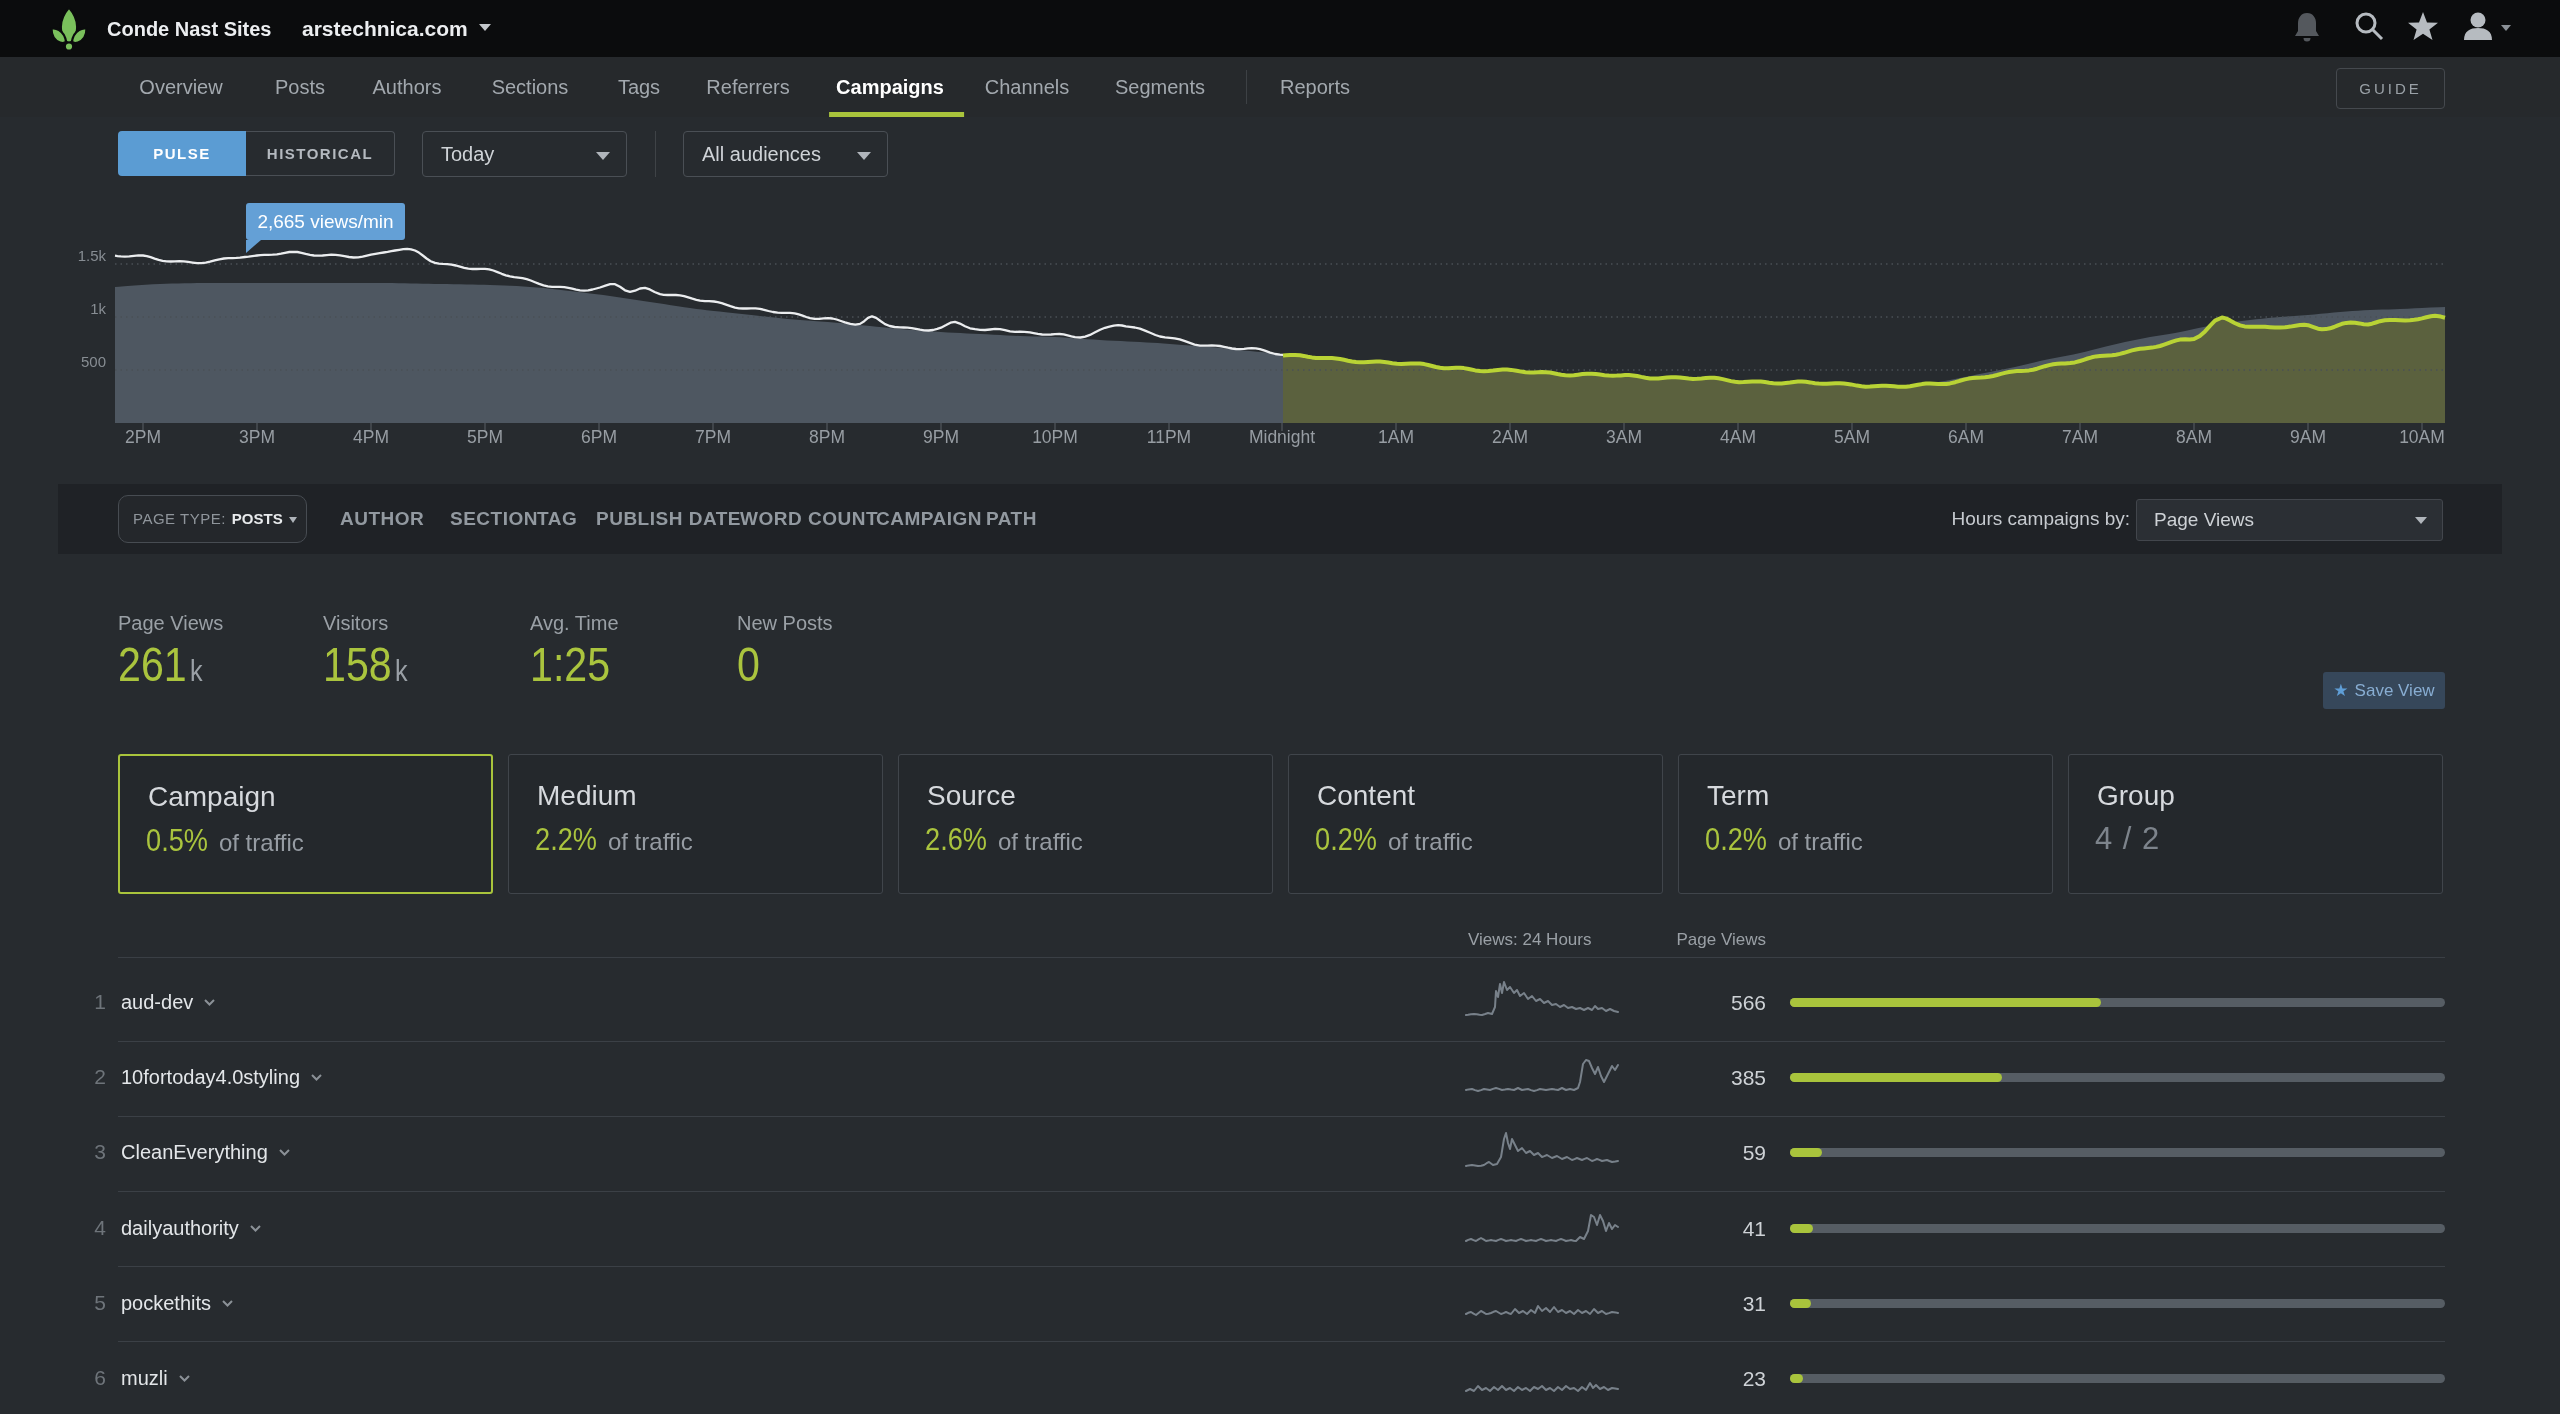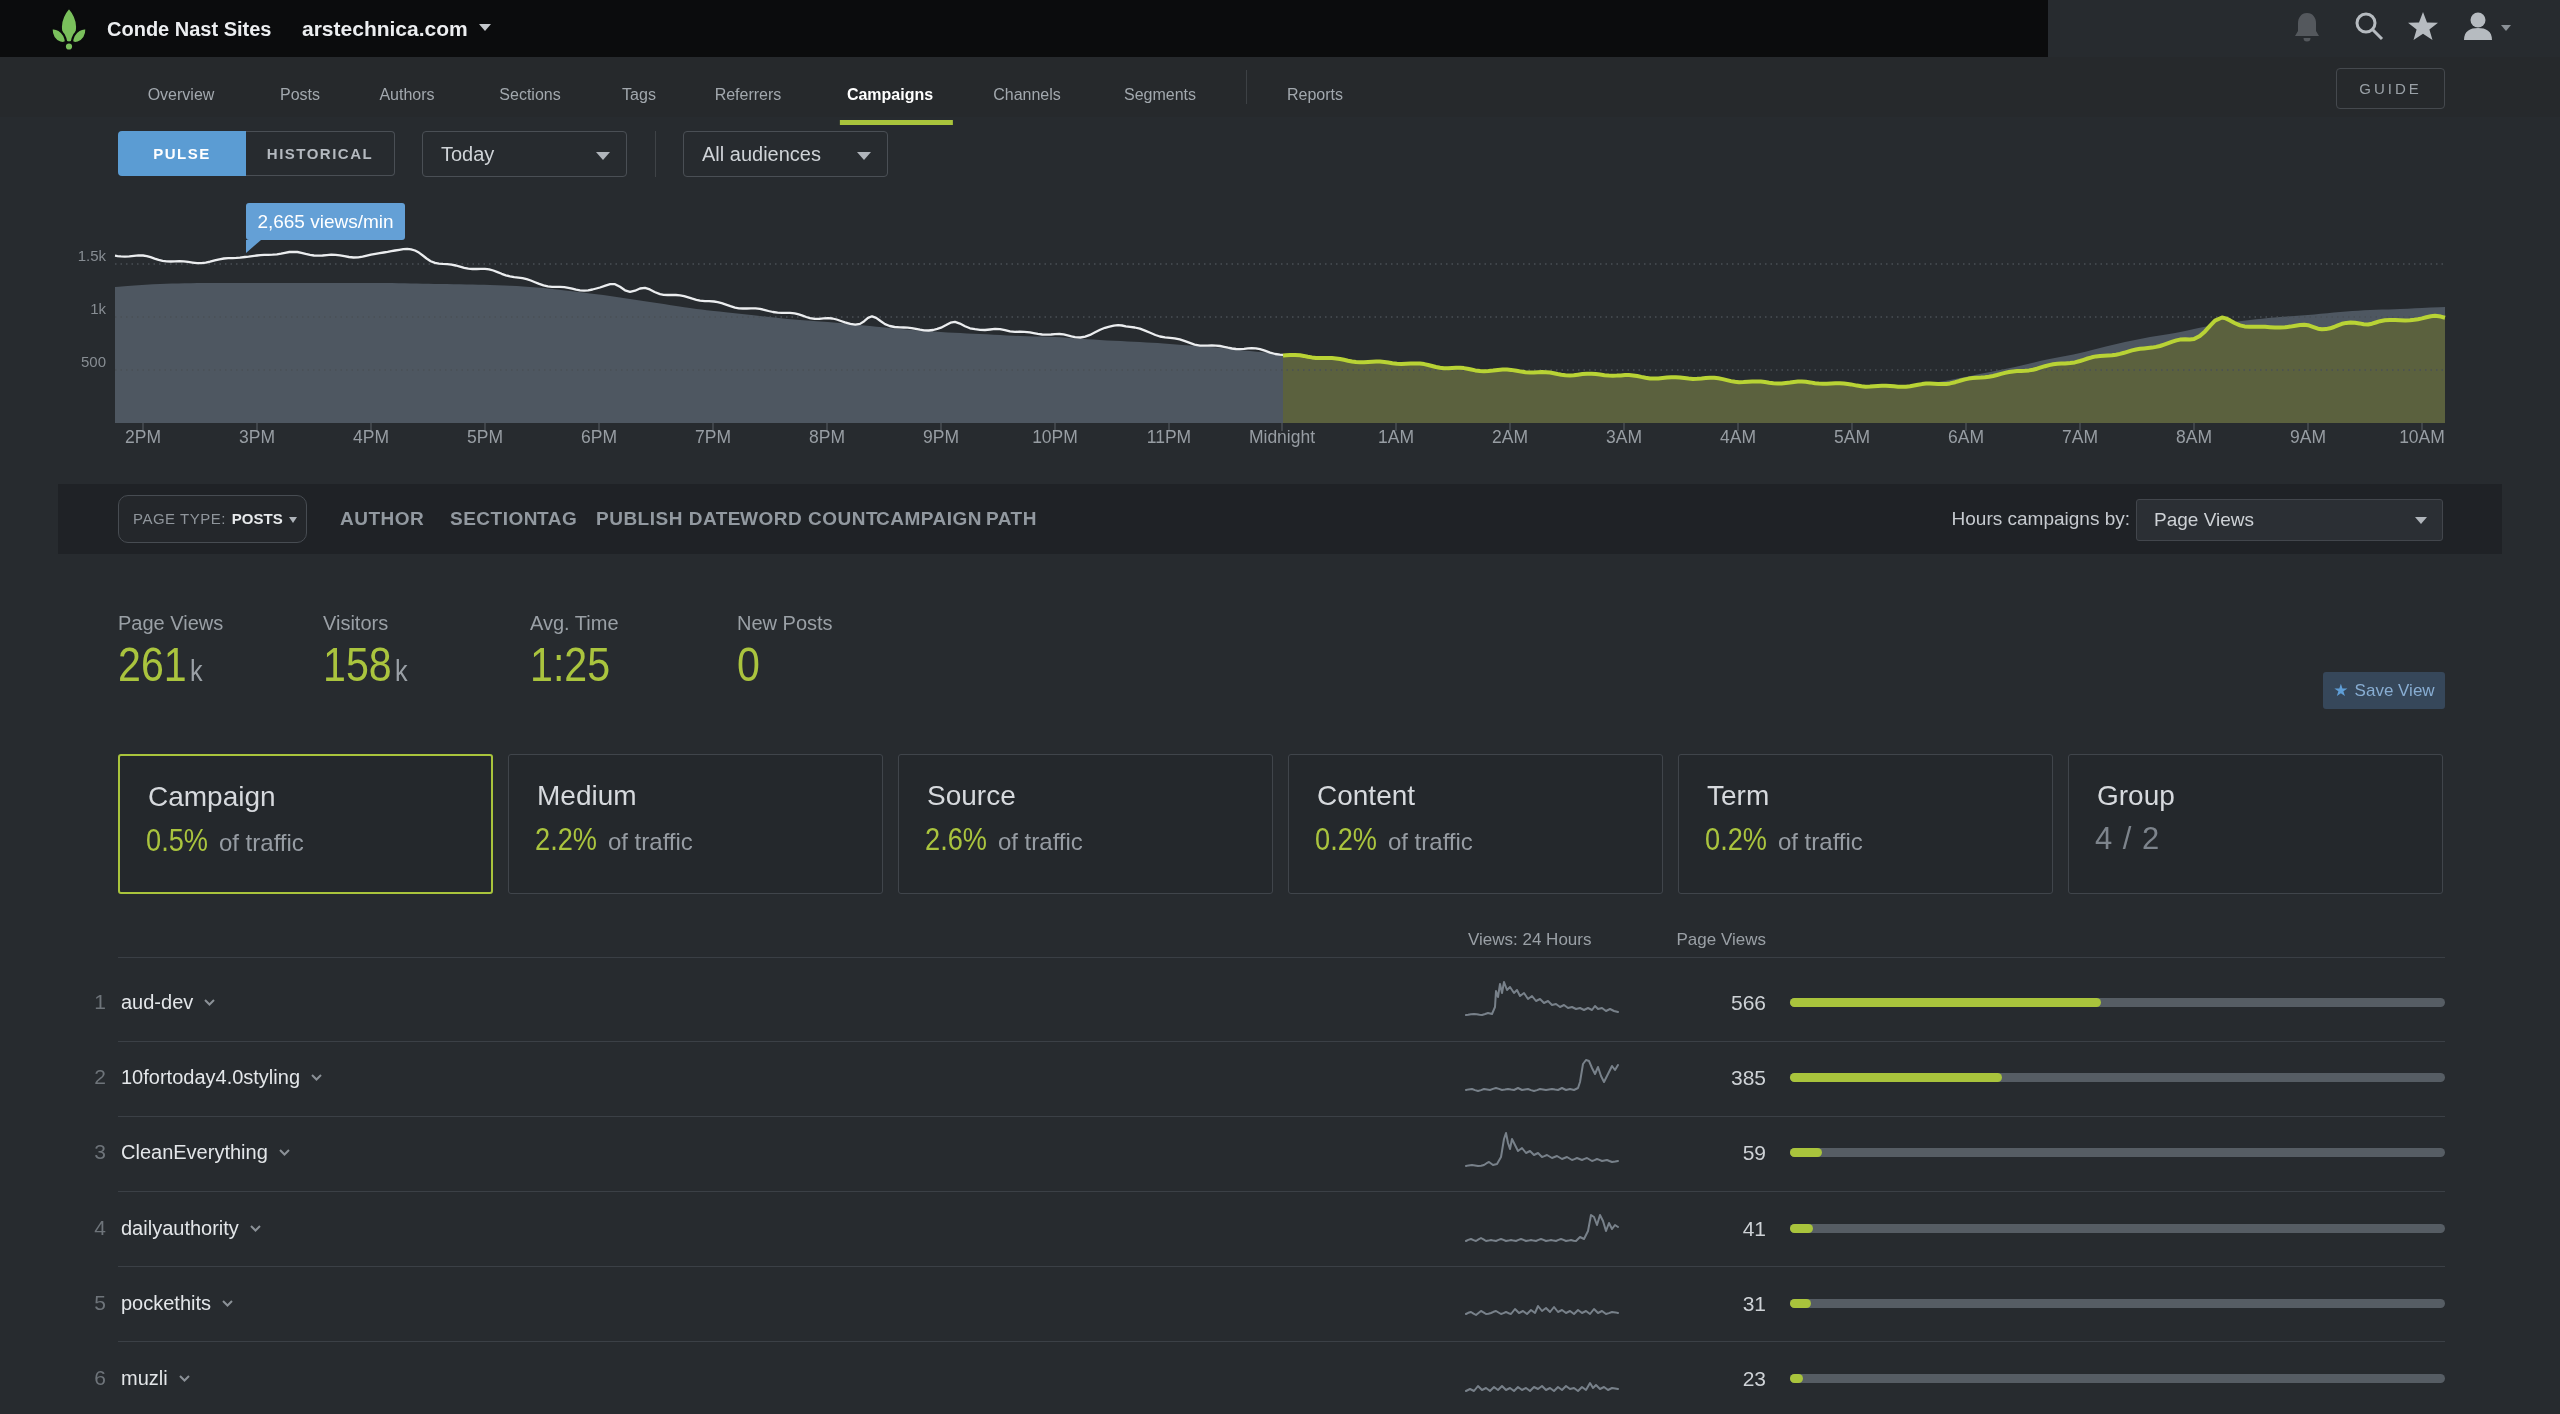--- a/index.html
+++ b/index.html
@@ -1,20 +1,20 @@
 <!DOCTYPE html>
 <html><head><meta charset="utf-8"><style>
 * {margin:0;padding:0;box-sizing:border-box;}
 html,body {width:2560px;height:1414px;background:#272b2f;font-family:"Liberation Sans",sans-serif;overflow:hidden;position:relative;}
-#topbar {position:absolute;left:0;top:0;width:2048px;height:57px;background:#0b0c0d;padding-left:36px;}
+#topbar {position:absolute;left:0;top:0;width:2560px;height:57px;background:#0b0c0d;padding-left:36px;}
 .brand {position:absolute;left:107px;top:18px;font-size:20px;font-weight:bold;color:#eceef0;}
 .site {position:absolute;left:302px;top:17px;font-size:21px;font-weight:bold;color:#eceef0;}
 .sitecaret {position:absolute;left:479px;top:24px;width:0;height:0;border-left:6px solid transparent;border-right:6px solid transparent;border-top:7px solid #c3c7cb;}
 #nav {position:absolute;left:0;top:57px;width:2560px;height:60px;background:#26292c;}
-.navit {position:absolute;top:8px;height:60px;line-height:60px;transform:translateX(-50%);font-size:16px;color:#a2a8ae;}
+.navit {position:absolute;top:0;height:60px;line-height:60px;transform:translateX(-50%);font-size:20px;color:#a2a8ae;}
 .navit.active {color:#fff;font-weight:bold;}
 .navit.active::after {content:"";position:absolute;left:-7px;right:-20px;bottom:0;height:5px;background:#a9c43c;}
 .navsep {position:absolute;left:1246px;top:13px;width:1px;height:34px;background:#3d4145;}
 #guide {position:absolute;left:2336px;top:11px;width:109px;height:41px;border:1px solid #45494e;border-radius:4px;color:#9aa1a7;font-size:15px;font-weight:normal;letter-spacing:3px;text-align:center;line-height:39px;}
 .btn-pulse {position:absolute;left:118px;top:131px;width:128px;height:45px;background:#5b9cd3;color:#fff;border-radius:4px 0 0 4px;font-size:15px;font-weight:bold;letter-spacing:1.5px;text-align:center;line-height:45px;}
 .btn-hist {position:absolute;left:246px;top:131px;width:149px;height:45px;border:1px solid #4a4f55;border-left:none;border-radius:0 4px 4px 0;color:#b4b9bf;font-size:15px;font-weight:bold;letter-spacing:1.5px;text-align:center;line-height:43px;}
 .dd {position:absolute;top:131px;height:46px;border:1px solid #4a4f55;border-radius:4px;color:#cfd3d7;font-size:20px;line-height:44px;padding-left:18px;}
 .ddcaret {position:absolute;right:16px;top:20px;width:0;height:0;border-left:7px solid transparent;border-right:7px solid transparent;border-top:8px solid #b0b5bb;}
 .ctrlsep {position:absolute;left:655px;top:131px;width:1px;height:46px;background:#3f4347;}
 #tooltip {position:absolute;left:246px;top:203px;width:159px;height:37px;background:#64a0d6;border-radius:3px;color:#fff;font-size:19px;text-align:center;line-height:37px;}

